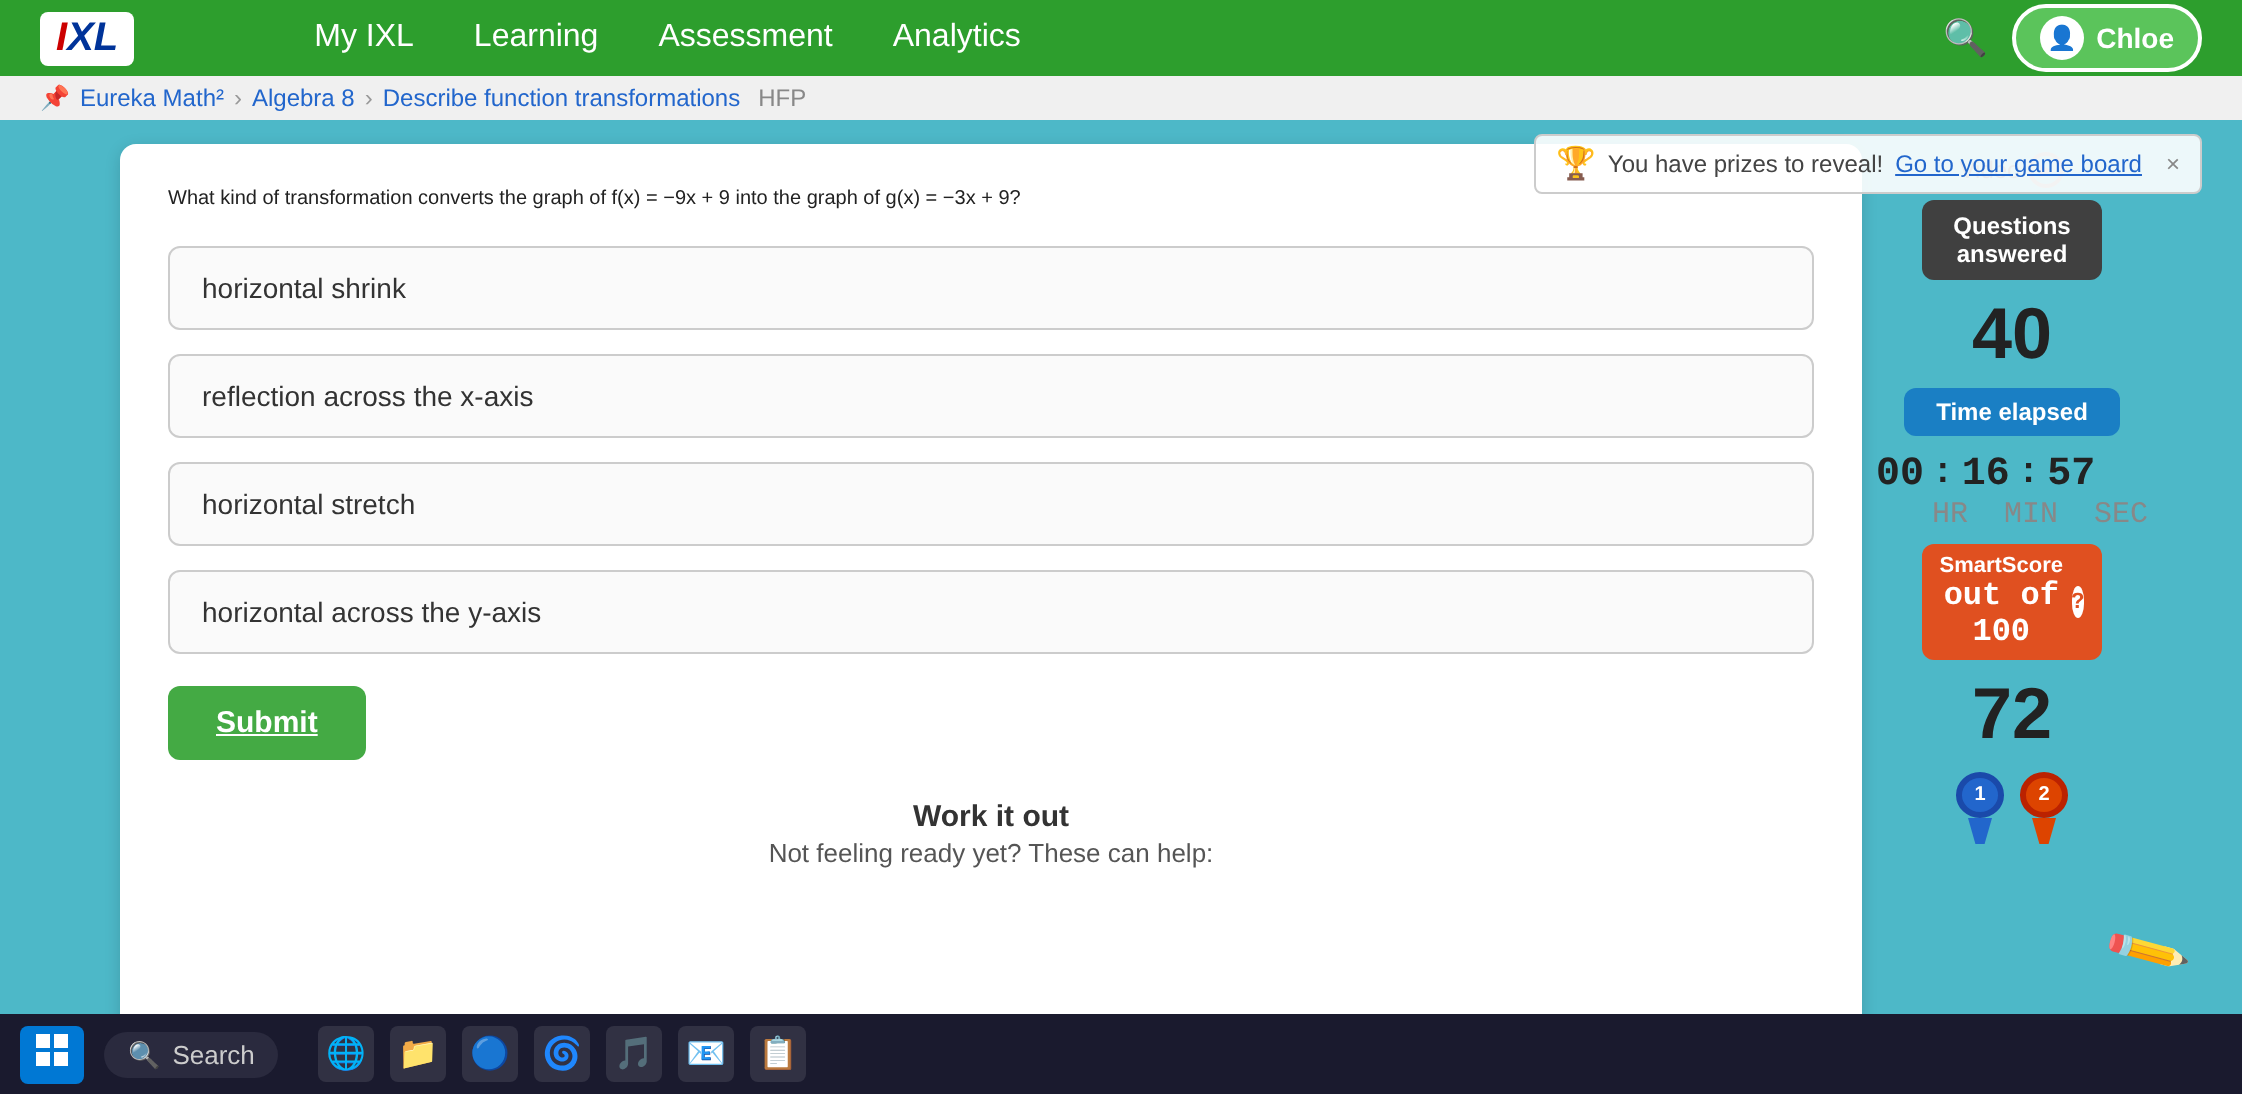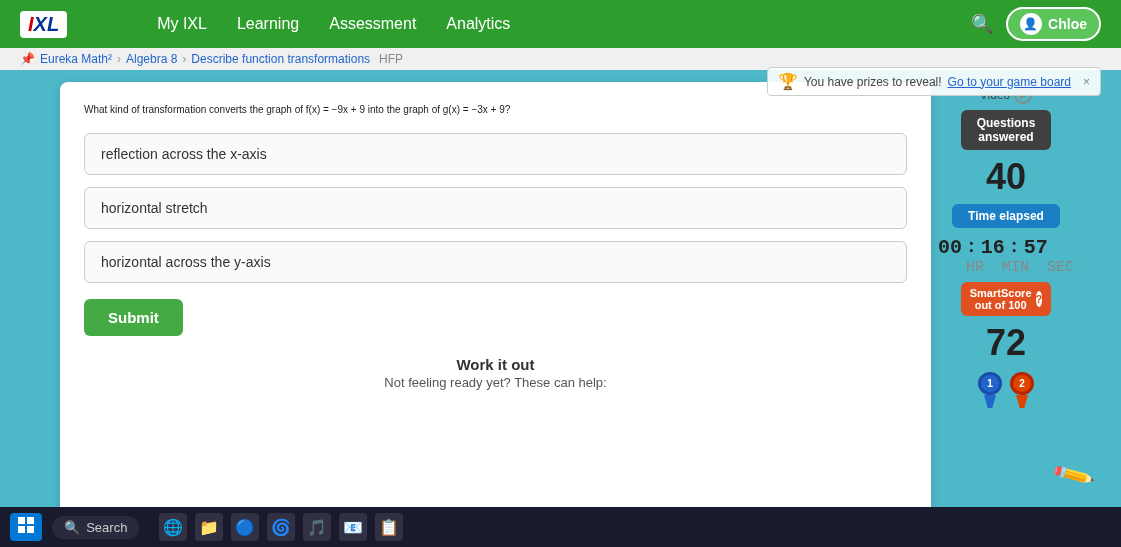--- a/index.html
+++ b/index.html
@@ -8,21 +8,21 @@
       height: 547px;
       font-family: Arial, sans-serif;
       background: #4db8c8;
       overflow: hidden;
       position: relative;
     }
 
     
     .navbar {
       background: #2d9e2d;
-      height: 48px;
+      height: 38px;
       display: flex;
       align-items: center;
       padding: 0 20px;
       gap: 30px;
       position: relative;
     }
     .logo {
       background: #fff;
       color: #003399;
       font-weight: 900;
@@ -151,20 +151,21 @@
       background: #44aa44;
       color: #fff;
       border: none;
       border-radius: 6px;
       padding: 10px 24px;
       font-size: 15px;
       font-weight: bold;
       cursor: pointer;
       width: fit-content;
       margin-top: 4px;
+      text-decoration: underline;
     }
 
     
     .work-it-out {
       text-align: center;
       padding: 8px 0;
       font-size: 14px;
       color: #333;
     }
 
@@ -381,20 +382,21 @@
   <span>You have prizes to reveal!</span>
   <a>Go to your game board</a>
   <span class="close">×</span>
 </div>
 
 <div class="main-content">
 
   <div class="question-card">
     <div class="question-text">What kind of transformation converts the graph of f(x) = −9x + 9 into the graph of g(x) = −3x + 9?</div>
 
+    <div class="answer-option">horizontal shrink</div>
     <div class="answer-option">reflection across the x-axis</div>
     <div class="answer-option">horizontal stretch</div>
     <div class="answer-option">horizontal across the y-axis</div>
 
     <button class="submit-btn">Submit</button>
 
     <div class="work-it-out">
       <div style="font-weight:bold; font-size:15px;">Work it out</div>
       <div style="font-size:13px; color:#555; margin-top:2px;">Not feeling ready yet? These can help:</div>
     </div>
@@ -427,21 +429,21 @@
       <div class="timer-labels">
         <span>HR</span>
         <span>MIN</span>
         <span>SEC</span>
       </div>
     </div>
 
     <div class="smart-score-badge">
       <div>
         <div>SmartScore</div>
-        <div style="font-size:11px;">out of 100</div>
+        <div style="font-size:16px;font-family:Liberation Mono, monospace;">out of 100</div>
       </div>
       <span style="background:#fff; color:#e05020; border-radius:50%; width:16px; height:16px; font-size:11px; font-weight:bold; display:flex; align-items:center; justify-content:center;">?</span>
     </div>
 
     <div class="smart-score-number">72</div>
 
     <div class="medals">
       <div class="medal">
         <div class="medal-circle" style="background:#2266cc; border: 3px solid #1a4aaa;">
           <span style="color:#fff; font-size:10px; font-weight:bold;">1</span>

